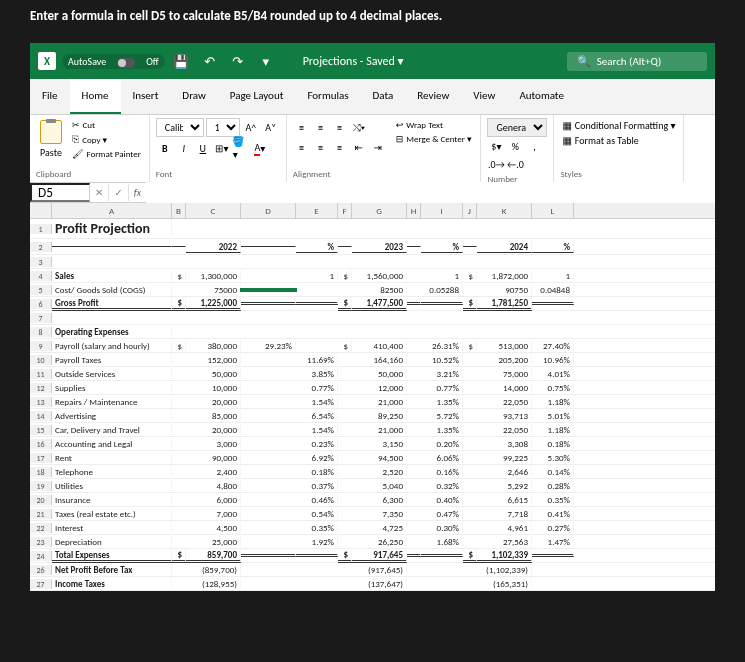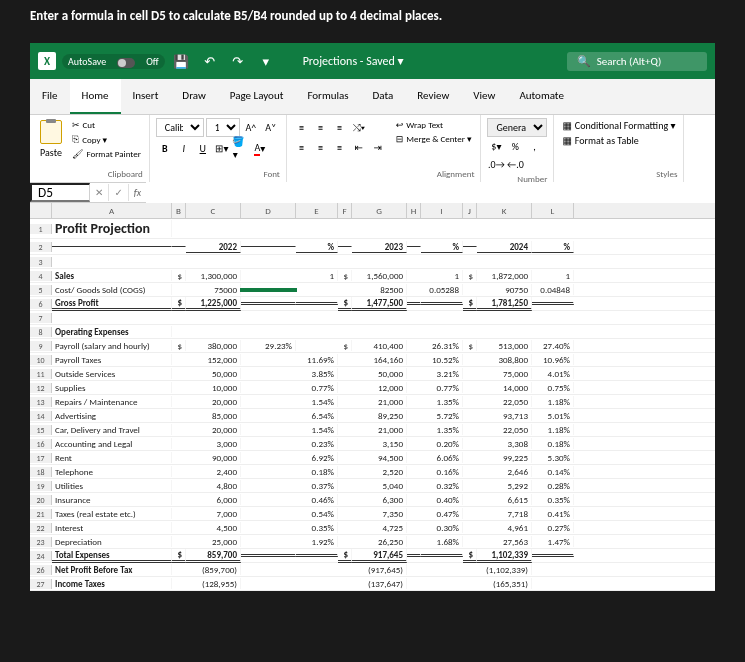--- a/index.html
+++ b/index.html
@@ -12,21 +12,21 @@
 .toggle { width:18px; height:10px; background:#555; border-radius:5px; position:relative; }
 .toggle::after { content:''; position:absolute; left:1px; top:1px; width:8px; height:8px; background:#ccc; border-radius:50%; }
 .qat-btn { width:22px; height:22px; display:flex; align-items:center; justify-content:center; color:#fff; font-size:13px; border-radius:3px; }
 .doc-title { color:#fff; font-size:12px; margin-left:20px; }
 .search { margin-left:auto; background:rgba(255,255,255,.2); border-radius:3px; padding:3px 10px; display:flex; align-items:center; gap:6px; color:#fff; font-size:11px; width:140px; }
 .tabs { display:flex; background:#f3f3f3; border-bottom:1px solid #d0d0d0; font-size:11px; }
 .tab { padding:10px 12px; cursor:pointer; }
 .tab.active { background:#fff; border-bottom:2px solid #107c41; }
 .ribbon { background:#fff; display:flex; border-bottom:1px solid #d0d0d0; font-size:10px; height:68px; }
 .group { border-right:1px solid #e0e0e0; padding:3px 6px; display:flex; flex-direction:column; }
-.group-label { text-align:right; color:#666; font-size:9px; margin-top:auto; }
+.group-label { text-align:left; color:#666; font-size:9px; margin-top:auto; }
 .clipboard-group { display:flex; gap:4px; }
 .paste-btn { display:flex; flex-direction:column; align-items:center; gap:2px; padding:2px 4px; }
 .paste-icon { width:22px; height:24px; background:#fff8e1; border:1px solid #d0a000; border-radius:2px; position:relative; }
 .paste-icon::before { content:''; position:absolute; top:-2px; left:5px; width:10px; height:4px; background:#888; border-radius:1px; }
 .clip-col { display:flex; flex-direction:column; gap:1px; font-size:9px; }
 .clip-row { display:flex; align-items:center; gap:3px; padding:1px 2px; }
 .font-row { display:flex; gap:2px; align-items:center; margin-bottom:2px; }
 .font-select { border:1px solid #ccc; padding:1px 4px; font-size:10px; background:#fff; }
 .btn-row { display:flex; gap:1px; }
 .rbtn { width:18px; height:18px; display:flex; align-items:center; justify-content:center; border:1px solid transparent; font-size:10px; }
@@ -319,21 +319,21 @@
           <div class="cell cA">Payroll Taxes</div>
           <div class="cell cB right"></div>
           <div class="cell cC right">152,000</div>
           <div class="cell cD right"></div>
           <div class="cell cE right">11.69%</div>
           <div class="cell cF right"></div>
           <div class="cell cG right">164,160</div>
           <div class="cell cH"></div>
           <div class="cell cI right">10.52%</div>
           <div class="cell cJ right"></div>
-          <div class="cell cK right">308,800</div>
+          <div class="cell cK right">205,200</div>
           <div class="cell cL right">10.96%</div>
         </div>
         <div class="row">
           <div class="rh">11</div>
           <div class="cell cA">Outside Services</div>
           <div class="cell cB right"></div>
           <div class="cell cC right">50,000</div>
           <div class="cell cD right"></div>
           <div class="cell cE right">3.85%</div>
           <div class="cell cF right"></div>

